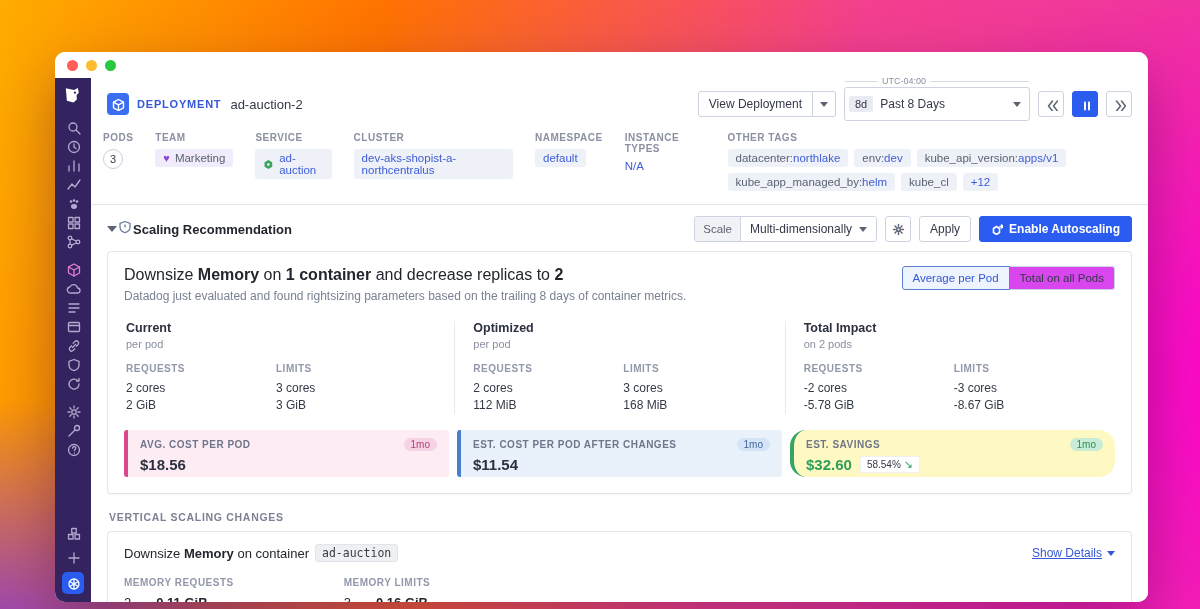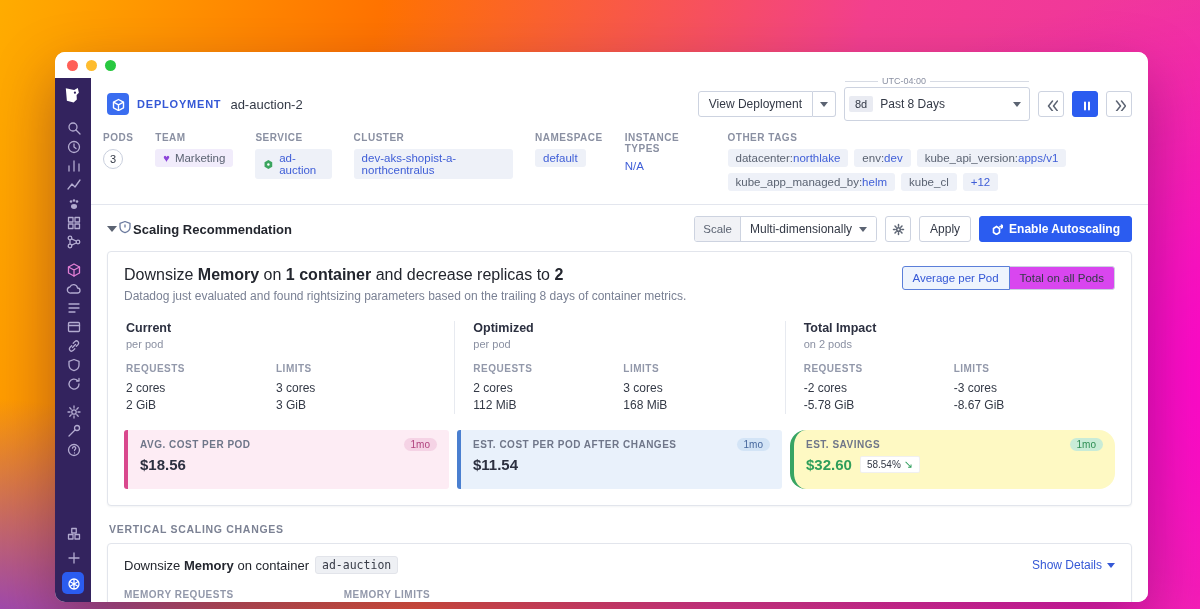--- a/index.html
+++ b/index.html
@@ -100,21 +100,21 @@
   .col { padding:0 18px; min-width:0; }
   .col:first-child { padding-left:2px; }
   .col + .col { border-left:1px solid #e7eaf0; }
   .col-title { font-size:12.5px; font-weight:700; color:#2c3040; }
   .col-sub { font-size:11px; color:#8a90a2; margin-top:3px; }
   .rl { display:grid; grid-template-columns:minmax(0,150px) 1fr; margin-top:13px; }
   .rl-label { font-size:10px; color:#9298aa; letter-spacing:.5px; margin-bottom:6px; font-weight:700; }
   .rl-val { font-size:12px; color:#333946; line-height:17px; }
 
   .costs { display:grid; grid-template-columns:1fr 1fr 1fr; gap:8px; margin-top:16px; }
-  .cost { border-left:4px solid; border-radius:3px; padding:8px 12px 16px; }
+  .cost { border-left:4px solid; border-radius:3px; padding:8px 12px 4px; }
   .cost.pink { background:#fdecf4; border-color:#d9488d; }
   .cost.blue { background:#e9f1fb; border-color:#4a7fd0; }
   .cost.green { background:#fef9c3; border-color:#37a463;border-radius:16px; }
   .crow { display:flex; justify-content:space-between; align-items:center; }
   .clabel { font-size:10px; letter-spacing:.5px; color:#6f7689; font-weight:700; }
   .b1mo { font-size:10px; padding:1px 7px; border-radius:8px; }
   .pink .b1mo { background:#f5d3e5; color:#b1437e; }
   .blue .b1mo { background:#d3e4f6; color:#46679d; }
   .green .b1mo { background:#c9ecd7; color:#2f8e54; }
   .cval { margin-top:5px; font-size:15px; font-weight:700; color:#2c3040; display:flex; align-items:center; gap:8px; }
@@ -122,21 +122,21 @@
   .delta { background:#fff; border:1px solid rgba(0,0,0,.06); border-radius:2px; padding:1px 6px; font-size:10px; font-weight:400; color:#333946; display:inline-flex; align-items:center; gap:3px; }
   .delta .arr { color:#2f9e5b; font-size:11px; }
 
   .sec-label { font-size:10.5px; letter-spacing:.7px; color:#7c8294; margin:17px 2px 8px; font-weight:700; }
 
   .card2 { padding:12px 16px 16px; }
   .card2-top { display:flex; justify-content:space-between; align-items:center; }
   .chg-title { font-size:13px; color:#23262e; display:flex; align-items:center; gap:6px; }
   .chg-title b { font-weight:700; }
   .code { font-family:"DejaVu Sans Mono", monospace; font-size:11.5px; background:#eef0f4; border:1px solid #e2e4ea; padding:1px 6px; border-radius:3px; color:#383c48; }
-  .show-details { color:#3558d6; font-size:12px; display:flex; align-items:center; gap:5px; cursor:pointer; }
+  .show-details { color:#3558d6; font-size:12px; display:flex; align-items:center; gap:5px; cursor:pointer;text-decoration:underline; }
   .show-details .caret { border-top-color:#3558d6; }
   .metrics { display:flex; gap:110px; margin-top:15px; }
   .metric-val { margin-top:7px; font-size:13px; color:#23262e; }
   .metric-val .from { font-weight:400; }
   .metric-val .arrow { color:#8a90a2; margin:0 6px; }
   .metric-val .to { font-weight:700; }
 </style>
 </head>
 <body>
 

